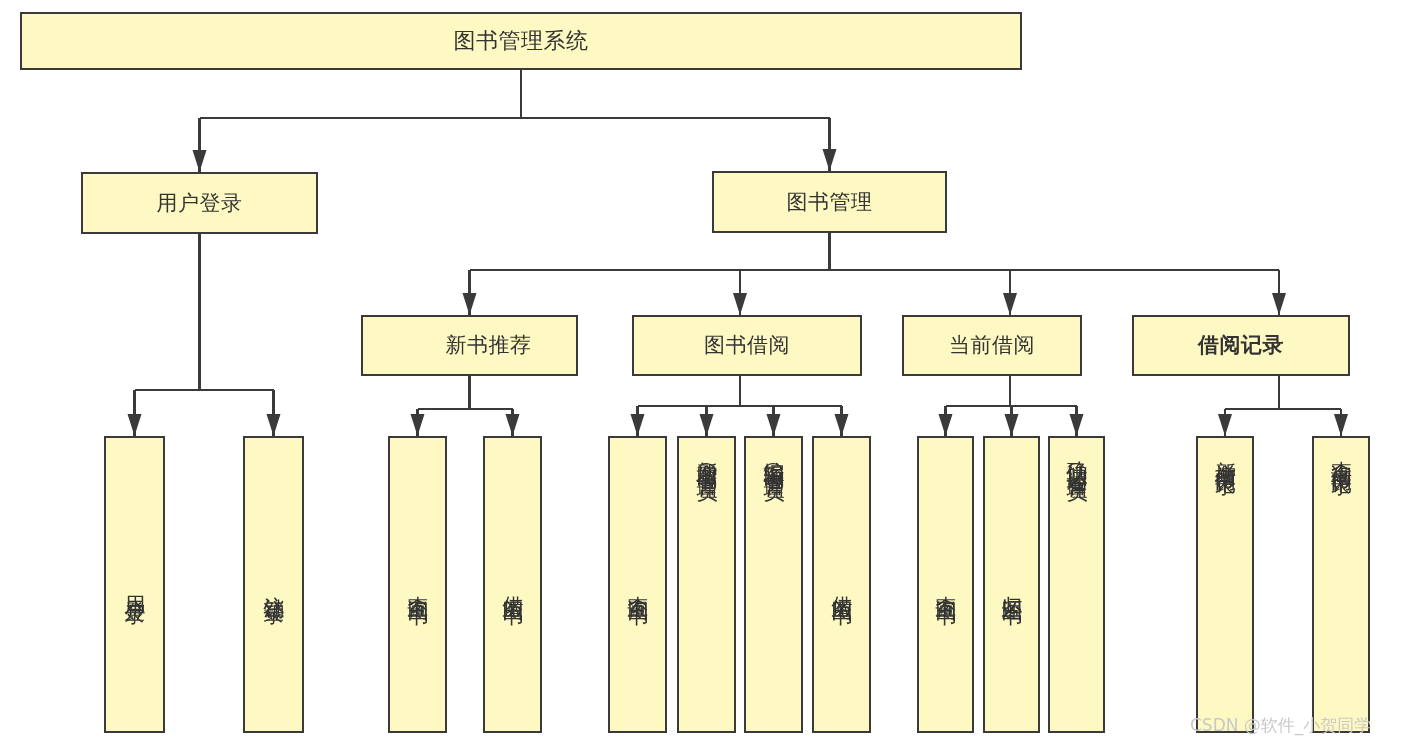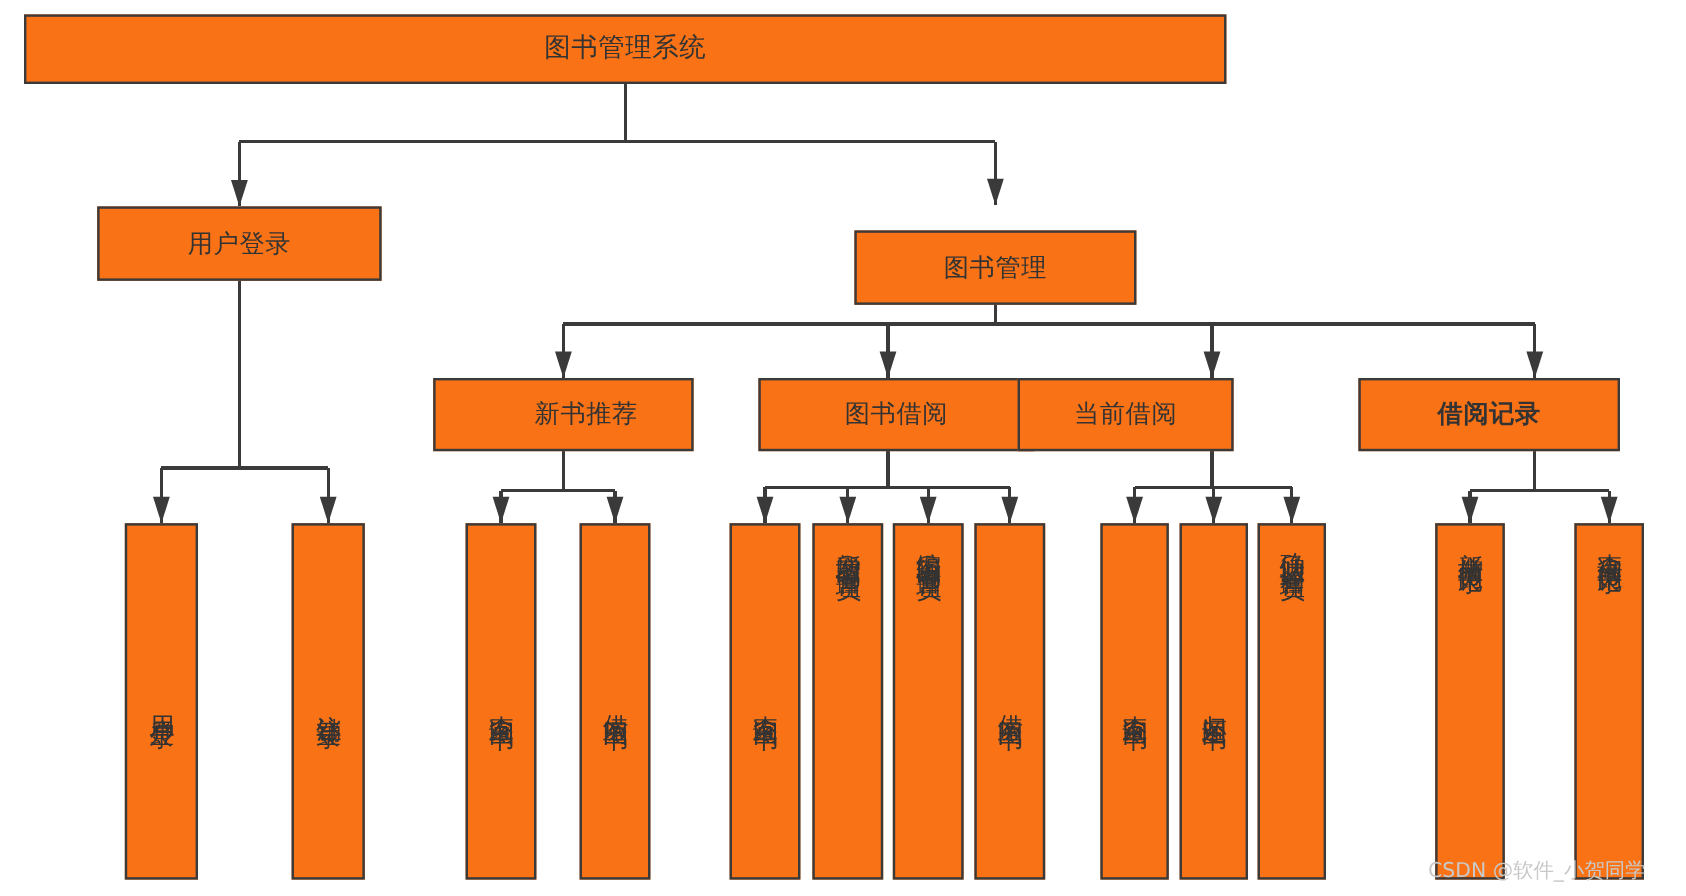--- a/index.html
+++ b/index.html
@@ -23,21 +23,21 @@
     position: absolute;
     left: 0;
     top: 0;
     width: 1405px;
     height: 747px;
     pointer-events: none;
   }
   .node-box {
     position: absolute;
     box-sizing: border-box;
-    background: #f97316;
+    background: #fef9c3;
     border: 2px solid #3a3a3a;
     display: flex;
     align-items: center;
     justify-content: center;
     overflow: hidden;
   }
   .node-label {
     color: #333333;
     line-height: 1.05;
     letter-spacing: 0.5px;
@@ -134,30 +134,30 @@
         <polygon points="1334,414 1348,414 1341,436" fill="#3a3a3a"></polygon>
       </g>
   </svg>
   <div id="nodes-layer">
       <div class="node-box horizontal root" style="left: 20px; top: 12px; width: 1002px; height: 58px;">
         <span class="node-label">图书管理系统</span>
       </div>
       <div class="node-box horizontal" style="left: 81px; top: 172px; width: 237px; height: 62px;">
         <span class="node-label">用户登录</span>
       </div>
-      <div class="node-box horizontal" style="left: 712px; top: 171px; width: 235px; height: 62px; margin-top: 21px;">
+      <div class="node-box horizontal" style="left: 712px; top: 171px; width: 235px; height: 62px;">
         <span class="node-label">图书管理</span>
       </div>
       <div class="node-box horizontal" style="left: 361px; top: 315px; width: 217px; height: 61px; padding-left: 38px;">
         <span class="node-label">新书推荐</span>
       </div>
       <div class="node-box horizontal" style="left: 632px; top: 315px; width: 230px; height: 61px;">
         <span class="node-label">图书借阅</span>
       </div>
-      <div class="node-box horizontal" style="left: 848px; top: 315px; width: 180px; height: 61px;">
+      <div class="node-box horizontal" style="left: 902px; top: 315px; width: 180px; height: 61px;">
         <span class="node-label">当前借阅</span>
       </div>
       <div class="node-box horizontal" style="left: 1132px; top: 315px; width: 218px; height: 61px; font-weight: bold;">
         <span class="node-label">借阅记录</span>
       </div>
       <div class="node-box vertical centered" style="left: 104px; top: 436px; width: 61px; height: 297px;">
         <span class="node-label">用户登录</span>
       </div>
       <div class="node-box vertical centered" style="left: 243px; top: 436px; width: 61px; height: 297px;">
         <span class="node-label">注销登录</span>

